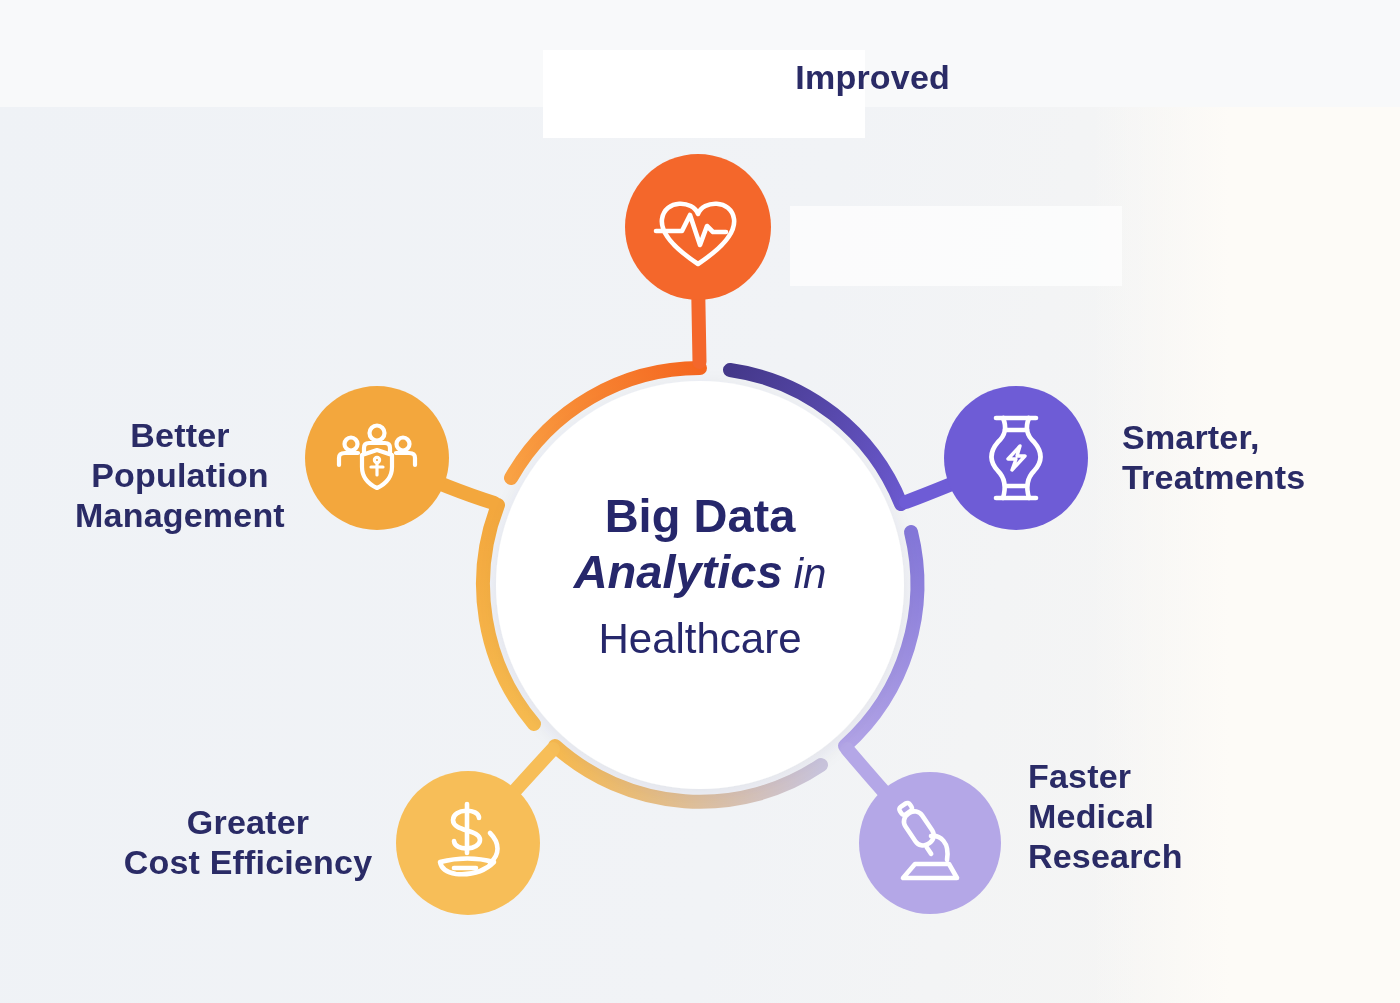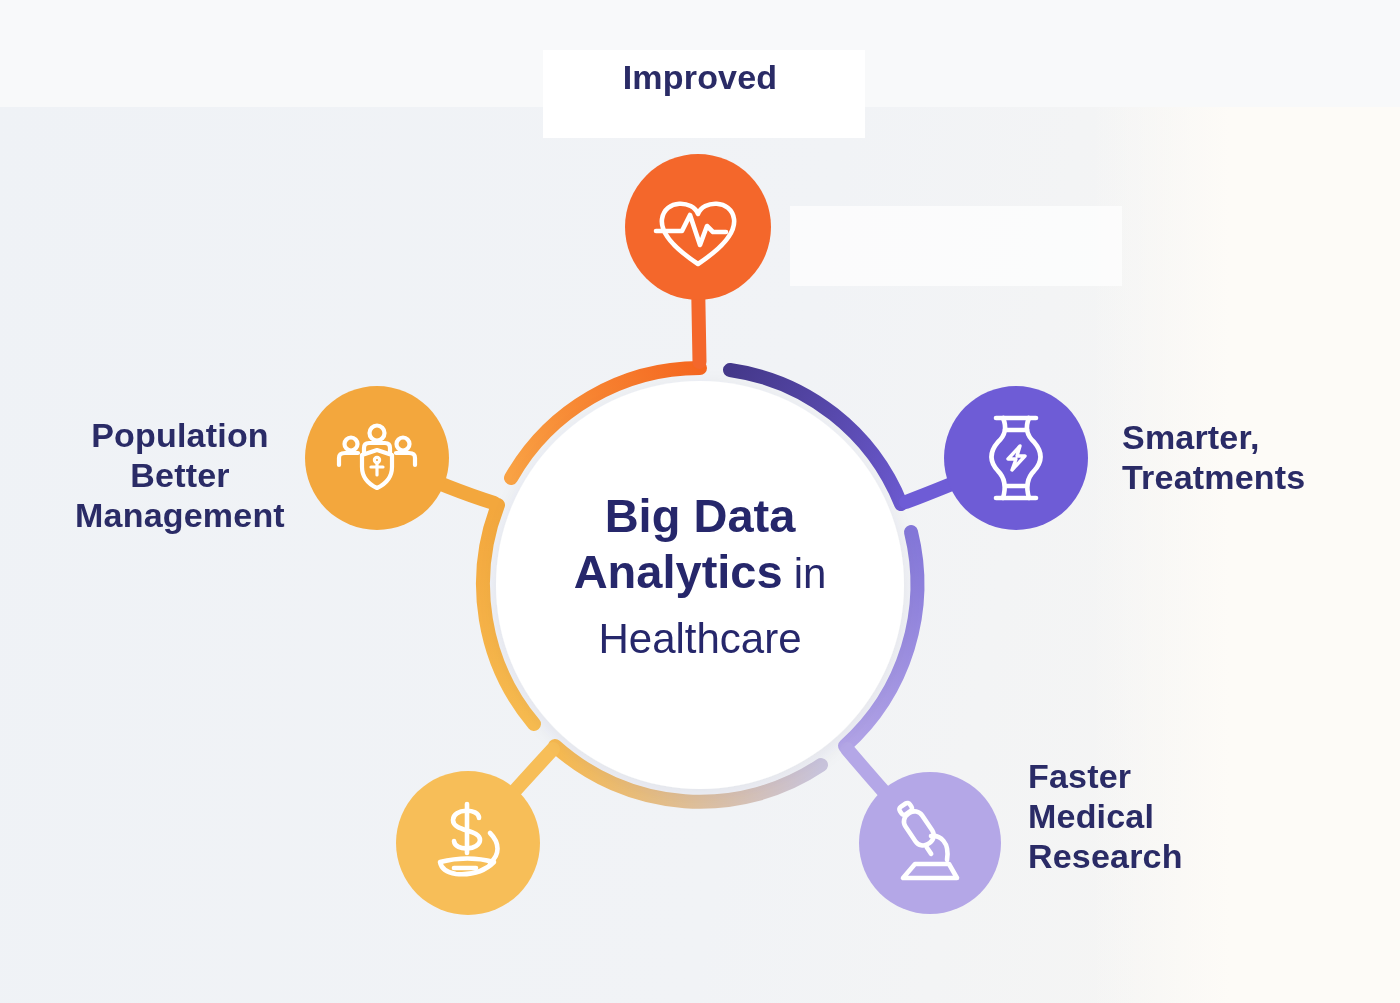--- a/index.html
+++ b/index.html
@@ -18,21 +18,21 @@
     position:absolute;color:#2a2b66;font-weight:600;font-size:34px;line-height:40px;
     letter-spacing:0.2px;white-space:nowrap;
   }
   .label.center-al{text-align:center;}
   .title{
     position:absolute;left:510px;top:488px;width:380px;text-align:center;
     color:#26276b;white-space:nowrap;
   }
   .title .t-reg{font-size:42px;line-height:56px;font-weight:500;display:block;}
   .title .t-bold{font-size:47px;line-height:56px;font-weight:800;display:block;text-align:center;}
-  .title .t-mixed{line-height:56px;display:block;}
+  .title .t-mixed{line-height:56px;display:block;font-style:italic;}
   .title .t-mixed .b{font-size:47px;font-weight:800;}
   .title .t-mixed .r{font-size:42px;font-weight:500;margin-left:11px;}
 </style>
 </head>
 <body>
 
 <div class="canvas">
 
   <div class="top-band"></div>
   <div class="warm-patch"></div>
@@ -130,39 +130,43 @@
       <path d="M 38,7 L 38,0 Q 38,-5 32,-5 L 19,-5"></path>
       <circle cx="0" cy="-25" r="7.5"></circle>
       <path d="M -13,-2 L -13,-10 Q -13,-15 -8,-15 L 8,-15 Q 13,-15 13,-10 L 13,-2"></path>
       <path d="M 0,-8 L 15,-3 L 15,9 Q 15,23 0,30 Q -15,23 -15,9 L -15,-3 Z" fill="#f3a73d"></path>
       <circle cx="0" cy="2" r="2.6" stroke-width="3.2"></circle>
       <path d="M 0,6 L 0,17" stroke-width="3.2"></path>
       <path d="M -6,9 L 6,9" stroke-width="3.2"></path>
     </g>
   </svg>
 
-  <div class="label center-al" style="left:450px;top:57px;width:500px;">
+  <div class="label center-al" style="left:450px;top:57px;width:500px;text-align:right;">
     <div>Improved</div>
   </div>
 
   <div class="label" style="left:1122px;top:417px;">
     <div>Smarter,</div>
     <div>Treatments</div>
   </div>
 
   <div class="label" style="left:1028px;top:756px;">
     <div>Faster</div>
     <div>Medical</div>
     <div>Research</div>
   </div>
 
+  <div class="label center-al" style="left:58px;top:802px;width:380px;">
+    <div>Greater</div>
+    <div>Cost Efficiency</div>
+  </div>
 
   <div class="label center-al" style="left:30px;top:415px;width:300px;">
+    <div>Better</div>
     <div>Population</div>
-    <div>Better</div>
     <div>Management</div>
   </div>
 
   <div class="title">
     <span class="t-bold">Big Data</span>
     <span class="t-mixed"><span class="b">Analytics</span><span class="r">in</span></span>
     <span class="t-reg">Healthcare</span>
   </div>
 
 </div>

